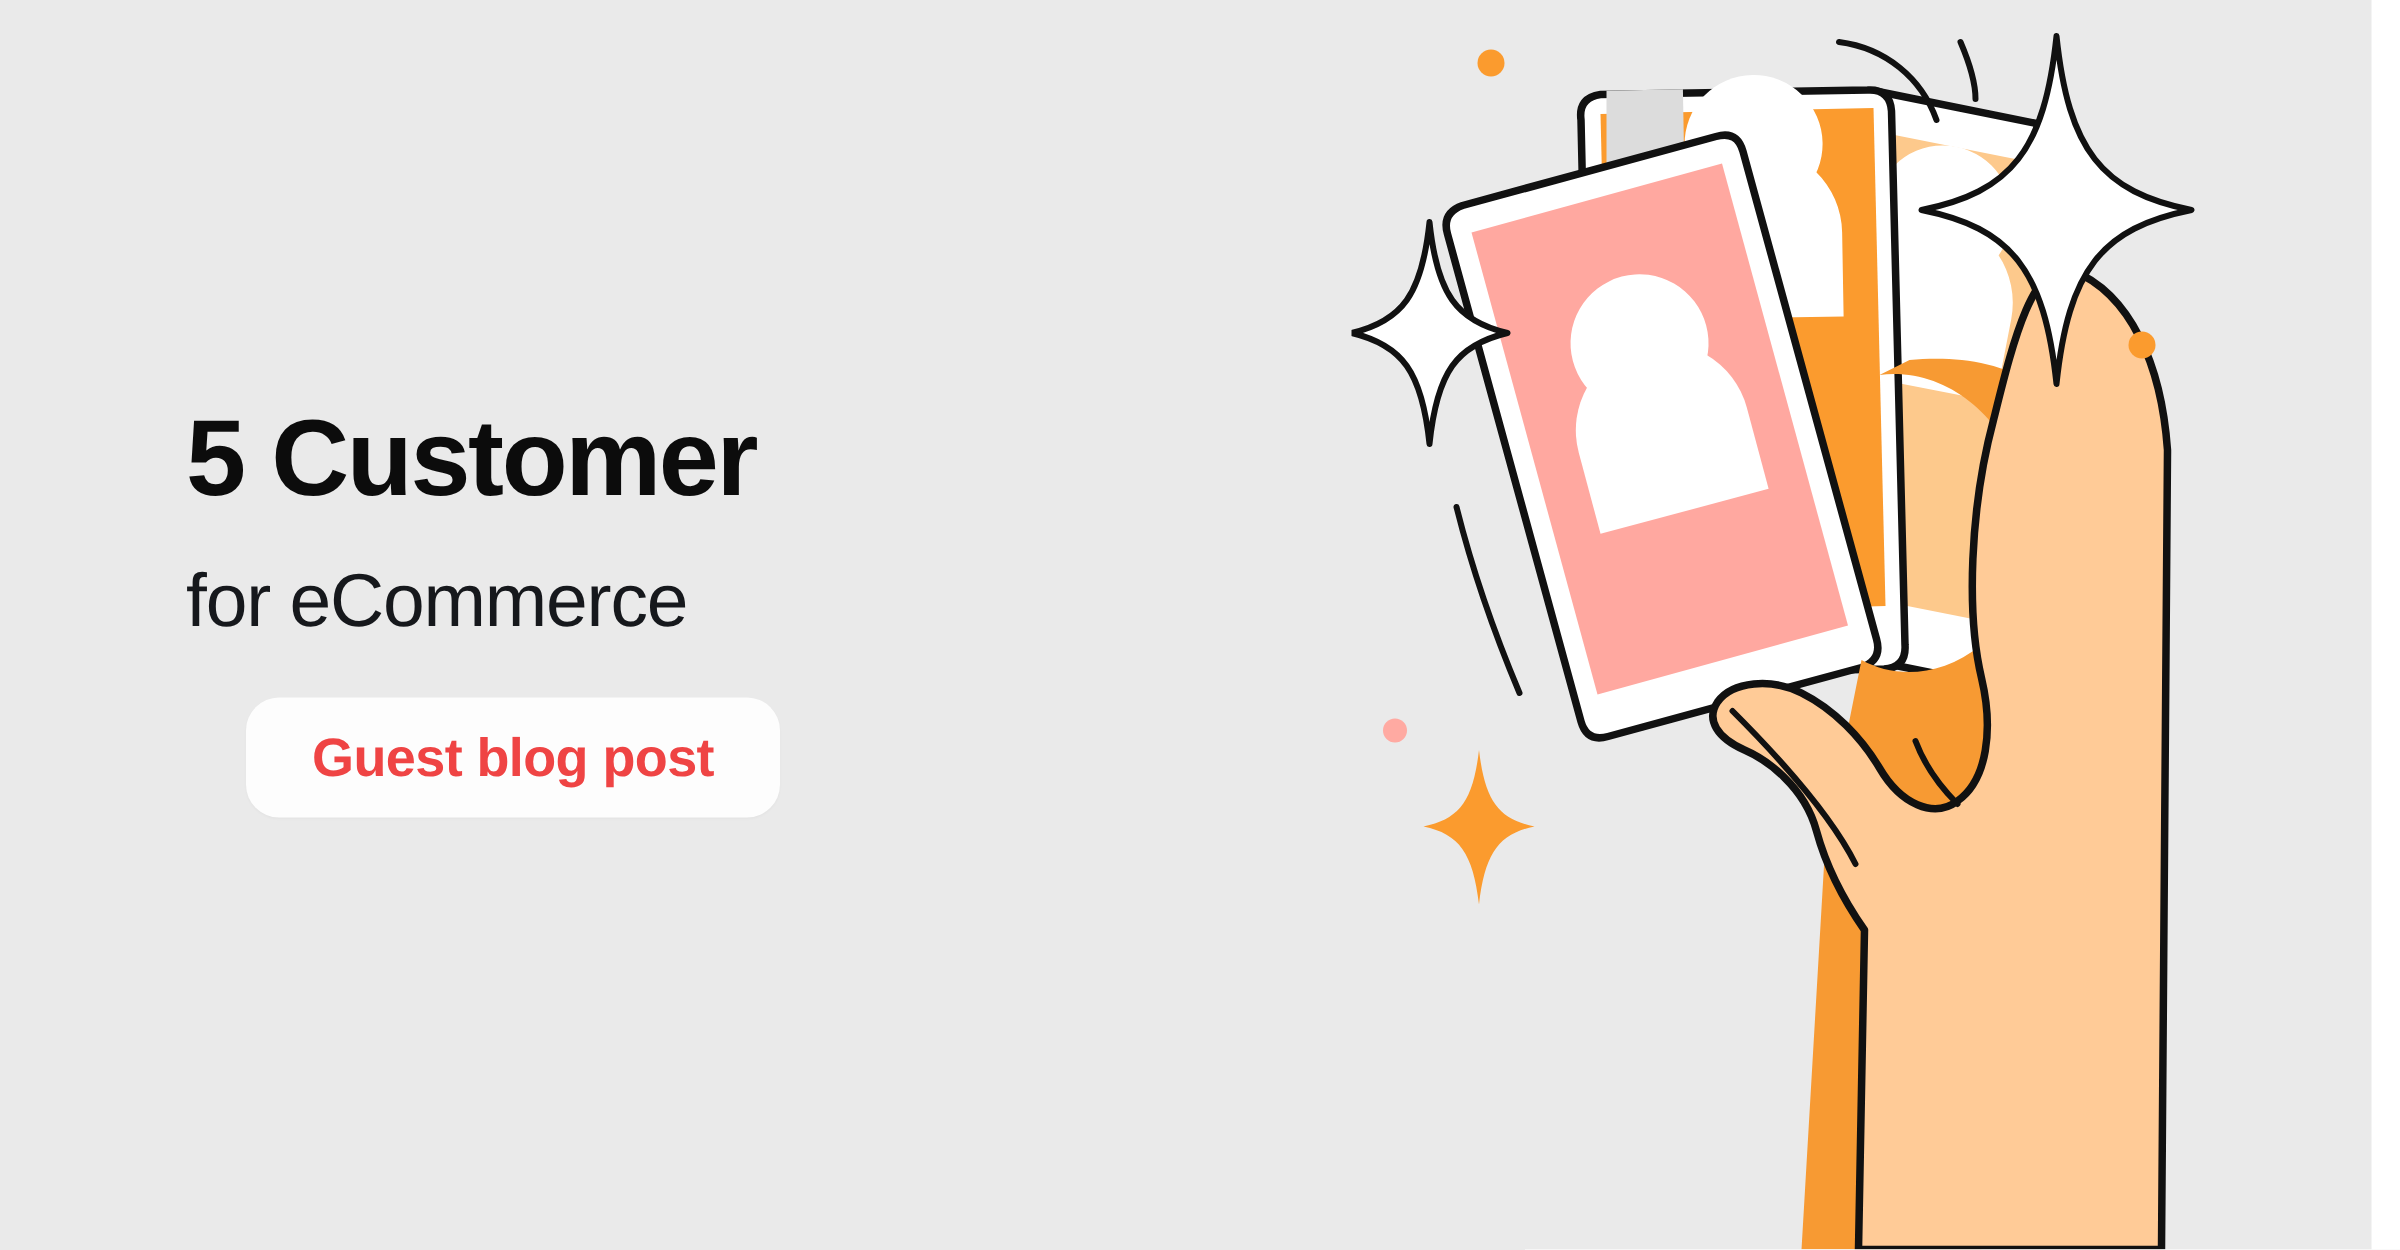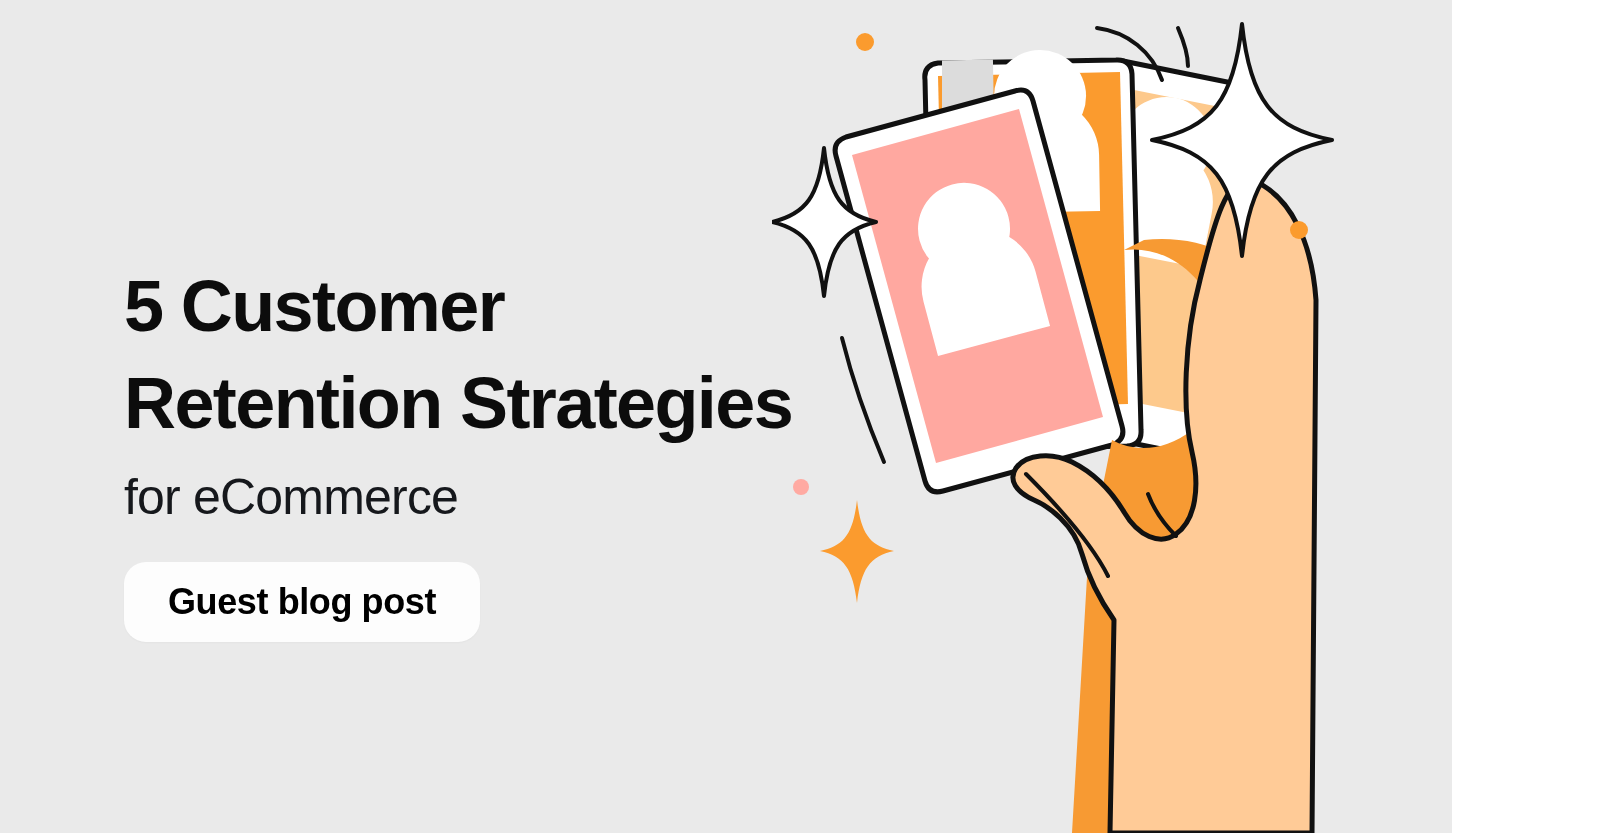--- a/index.html
+++ b/index.html
@@ -3,21 +3,21 @@
 <meta charset="utf-8">
 <title>5 Customer Retention Strategies for eCommerce</title>
 <style>
   html, body {
     margin: 0;
     padding: 0;
     background: #ffffff;
   }
   #banner {
     position: relative;
-    width: 1452px;
+    width: 1581px;
     height: 833px;
     overflow: hidden;
     background: #eaeaea;
     font-family: "Liberation Sans", "DejaVu Sans", sans-serif;
   }
 
   
   .text-block {
     position: absolute;
     left: 124px;
@@ -48,28 +48,29 @@
   }
   .badge {
     display: inline-flex;
     align-items: center;
     justify-content: center;
     margin-top: 26px;
     padding: 0 44px;
     height: 80px;
     border-radius: 22px;
     background: #fdfdfd;
-    color: #000000;
+    color: #ef4444;
     font-weight: 700;
     font-size: 36px;
     letter-spacing: -0.4px;
     border: none;
     cursor: pointer;
     box-shadow: 0 1px 2px rgba(0,0,0,0.03);
     font-family: inherit;
+    margin-left: 40px;
   }
 
   
   .illustration {
     position: absolute;
     right: 0;
     top: 0;
     width: 680px;
     height: 833px;
   }
@@ -80,21 +81,20 @@
   }
 </style>
 </head>
 <body>
 
 <div id="banner">
 
   <div class="text-block">
     <h1 class="headline">
       <span class="line">5 Customer</span>
-      <span class="line">Retention Strategies</span>
     </h1>
     <p class="subhead">for eCommerce</p>
     <button class="badge">Guest blog post</button>
   </div>
 
   <div class="illustration">
     <svg viewBox="0 0 680 833" xmlns="http://www.w3.org/2000/svg" aria-hidden="true">
       <defs>
 
         <g id="person-glyph">

